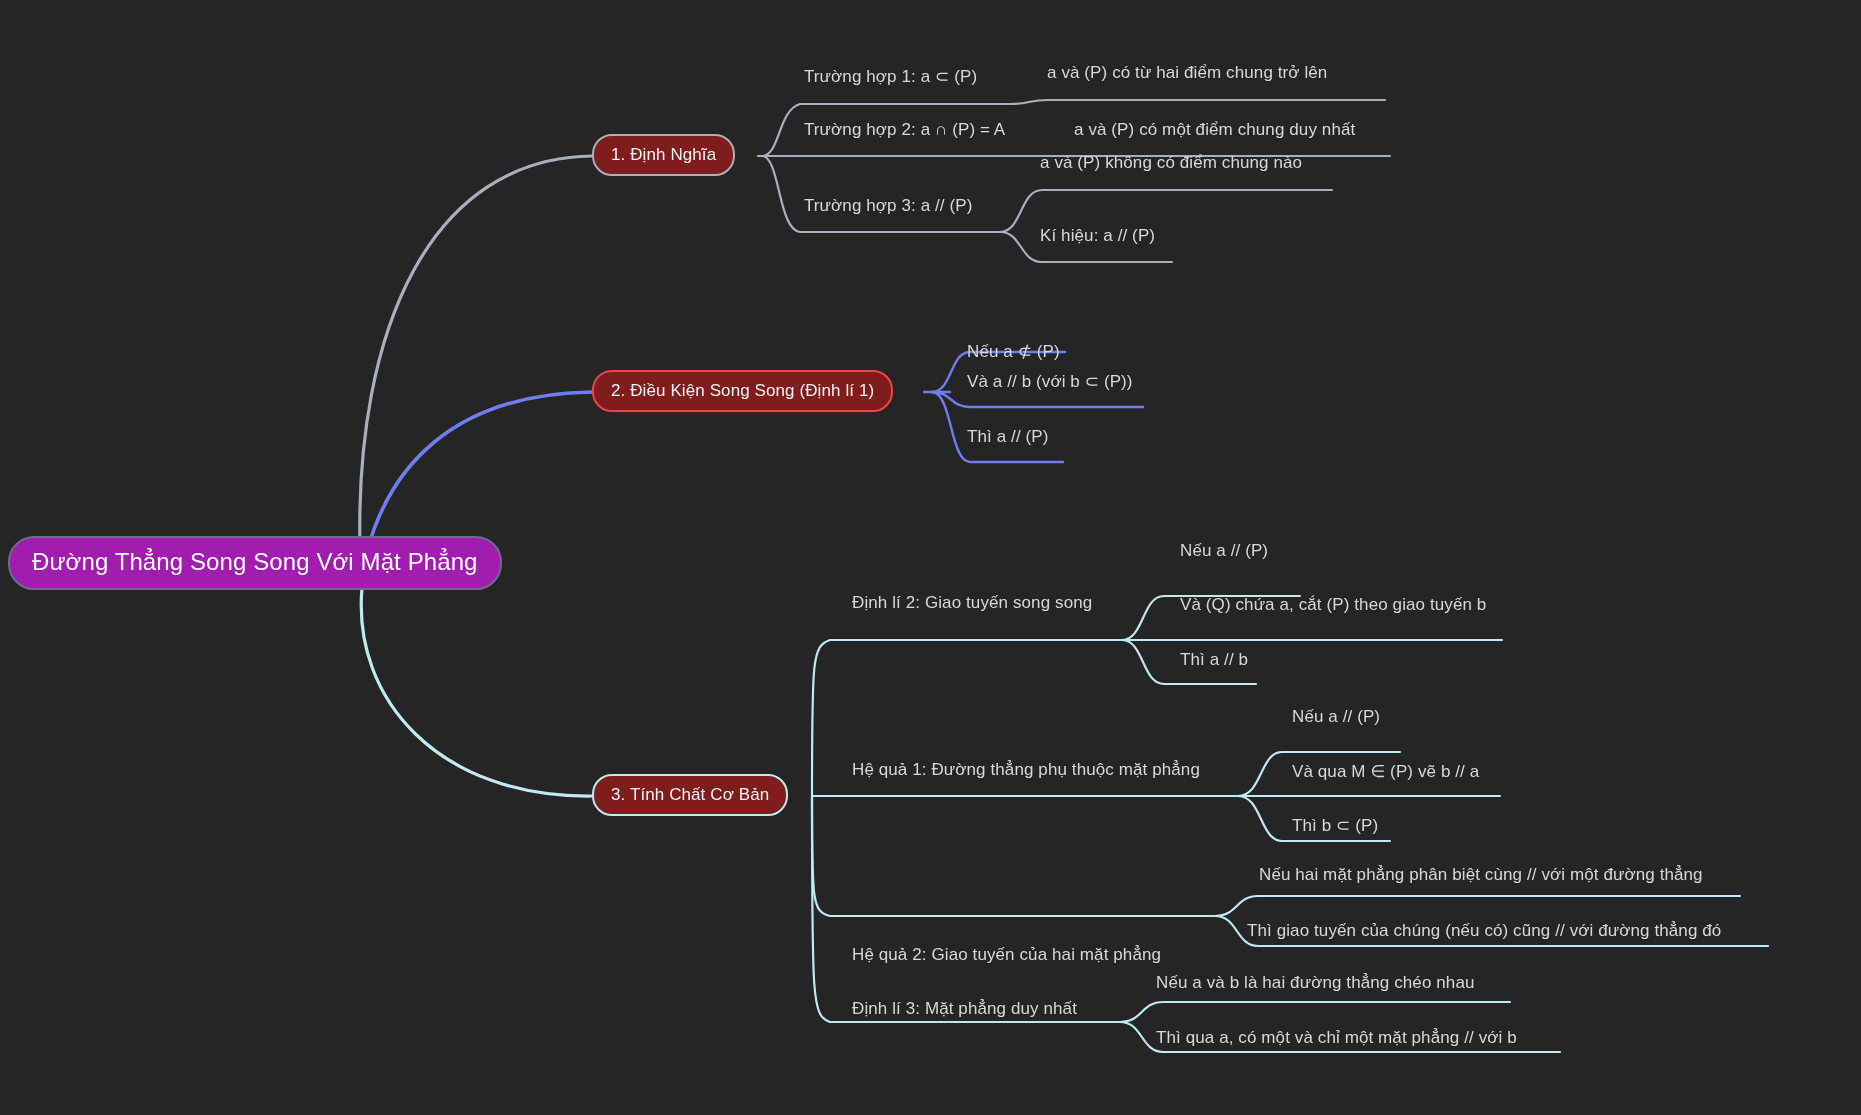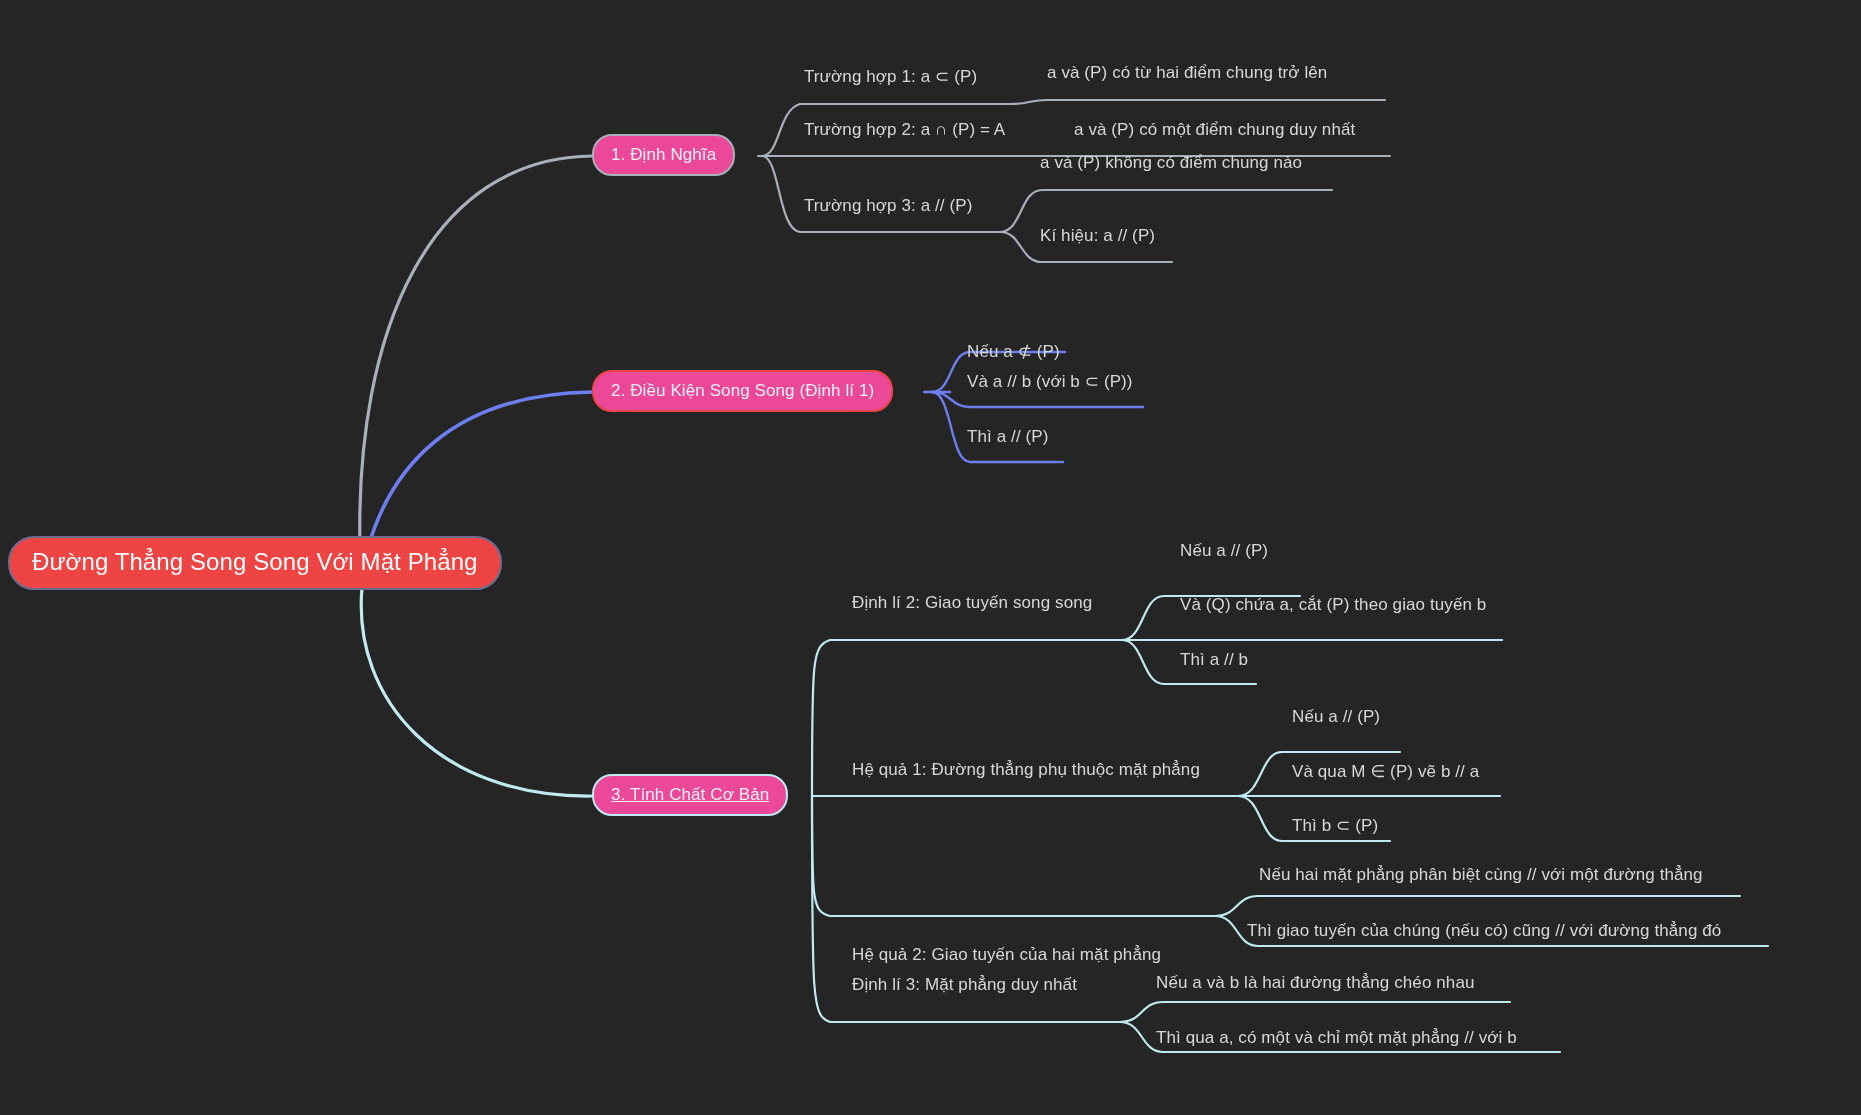--- a/index.html
+++ b/index.html
@@ -13,41 +13,41 @@
   svg#links{position:absolute;left:0;top:0;width:1861px;height:1115px;pointer-events:none;}
   .node{
     position:absolute;
     box-sizing:border-box;
     white-space:nowrap;
     line-height:1;
     display:flex;align-items:center;
   }
   
   .root{
-    background:#ef4444;
+    background:#a21caf;
     border:2px solid #6b6c90;
     border-radius:26px;
     color:#ffffff;
     font-size:24px;
     padding:12px 22px 14px 22px;
     letter-spacing:.1px;
     text-align:center;
   }
   
   .lvl1{
-    background:#ec4899;
+    background:#7f1d1d;
     border-radius:20px;
     color:#f2f2f4;
     font-size:17px;
     padding:10px 17px 11px 17px;
     letter-spacing:.1px;
   }
   .lvl1.c-grey{border:2px solid #a8b0bb;}
   .lvl1.c-blue{border:2px solid #ef4444;}
-  .lvl1.c-cyan{border:2px solid #bfeaf0;text-decoration:underline;}
+  .lvl1.c-cyan{border:2px solid #bfeaf0;}
 
   
   .leaf{
     color:#d7d8da;
     font-size:17px;
     letter-spacing:.1px;
     padding:0 4px;
   }
 </style>
 </head>
@@ -186,21 +186,21 @@
   <div class="node leaf" style="left:848px;top:946px;">
     <span>Hệ quả 2: Giao tuyến của hai mặt phẳng</span>
   </div>
   <div class="node leaf" style="left:1243px;top:866px;margin-left:12px;">
     <span>Nếu hai mặt phẳng phân biệt cùng // với một đường thẳng</span>
   </div>
   <div class="node leaf" style="left:1243px;top:922px;">
     <span>Thì giao tuyến của chúng (nếu có) cũng // với đường thẳng đó</span>
   </div>
 
-  <div class="node leaf" style="left:848px;top:976px;">
+  <div class="node leaf" style="left:848px;top:1000px;">
     <span>Định lí 3: Mặt phẳng duy nhất</span>
   </div>
   <div class="node leaf" style="left:1152px;top:974px;">
     <span>Nếu a và b là hai đường thẳng chéo nhau</span>
   </div>
   <div class="node leaf" style="left:1152px;top:1029px;">
     <span>Thì qua a, có một và chỉ một mặt phẳng // với b</span>
   </div>
 
 </div>

